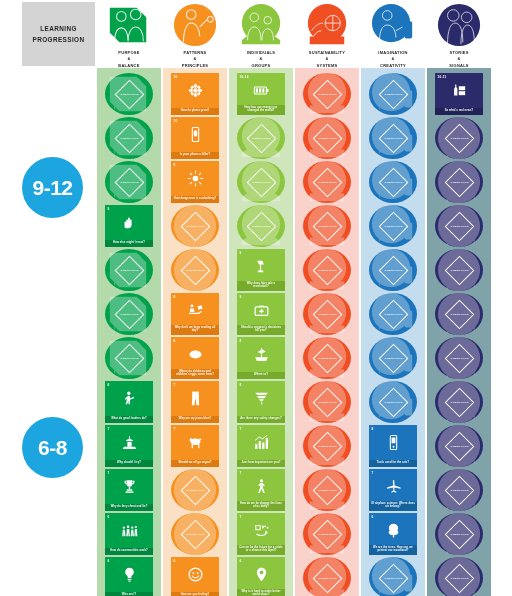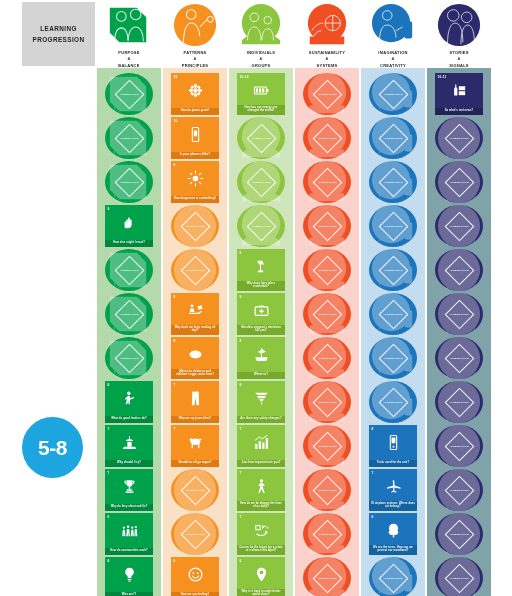--- a/index.html
+++ b/index.html
@@ -1386,15 +1386,16 @@
               </div>
               <div class="dia">
                 <span>COMING SOON</span>
               </div>
             </div>
           </div>
         </div>
       </div>
     </div>
 
-  <div class="badge" id="badge1" style="left: 22px; top: 417px; background: rgb(28, 165, 223);">5-8</div>
+  <div class="badge" id="badge0" style="left: 22px; top: 157px; background: rgb(28, 165, 223);">9-12</div>
+  <div class="badge" id="badge1" style="left: 22px; top: 417px; background: rgb(28, 165, 223);">6-8</div>
 
 </div>
 
 </body></html>

